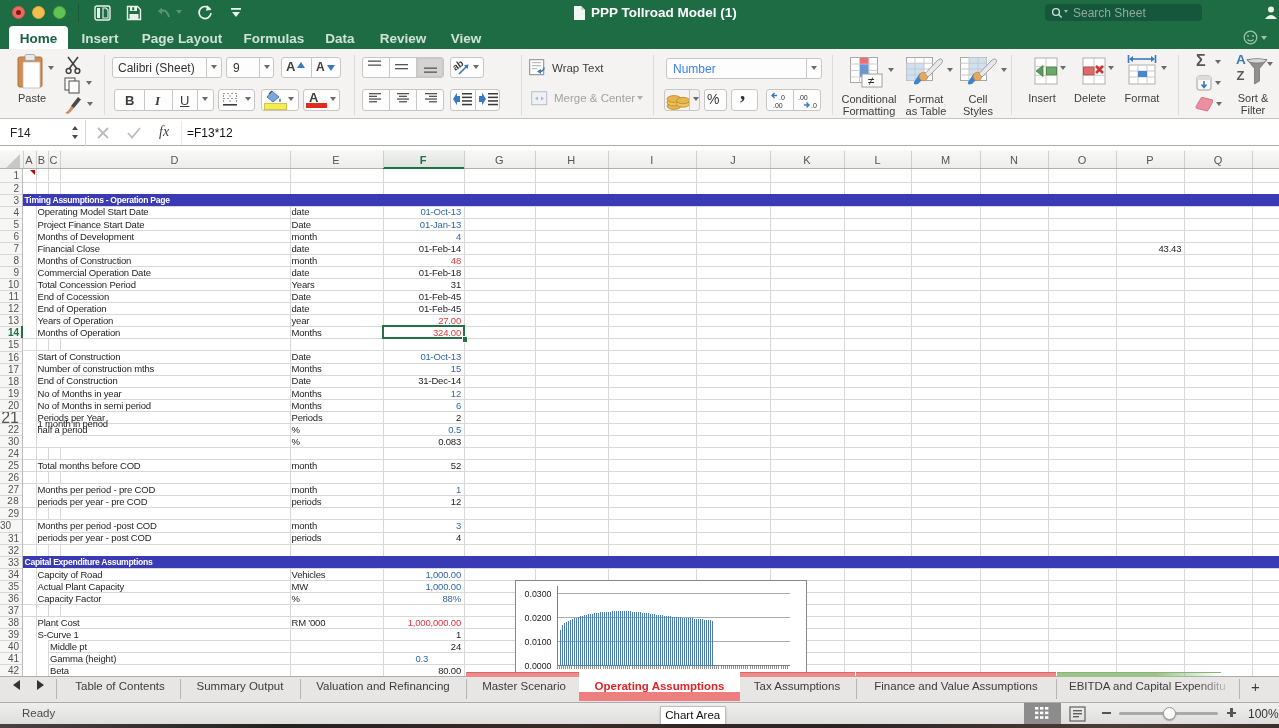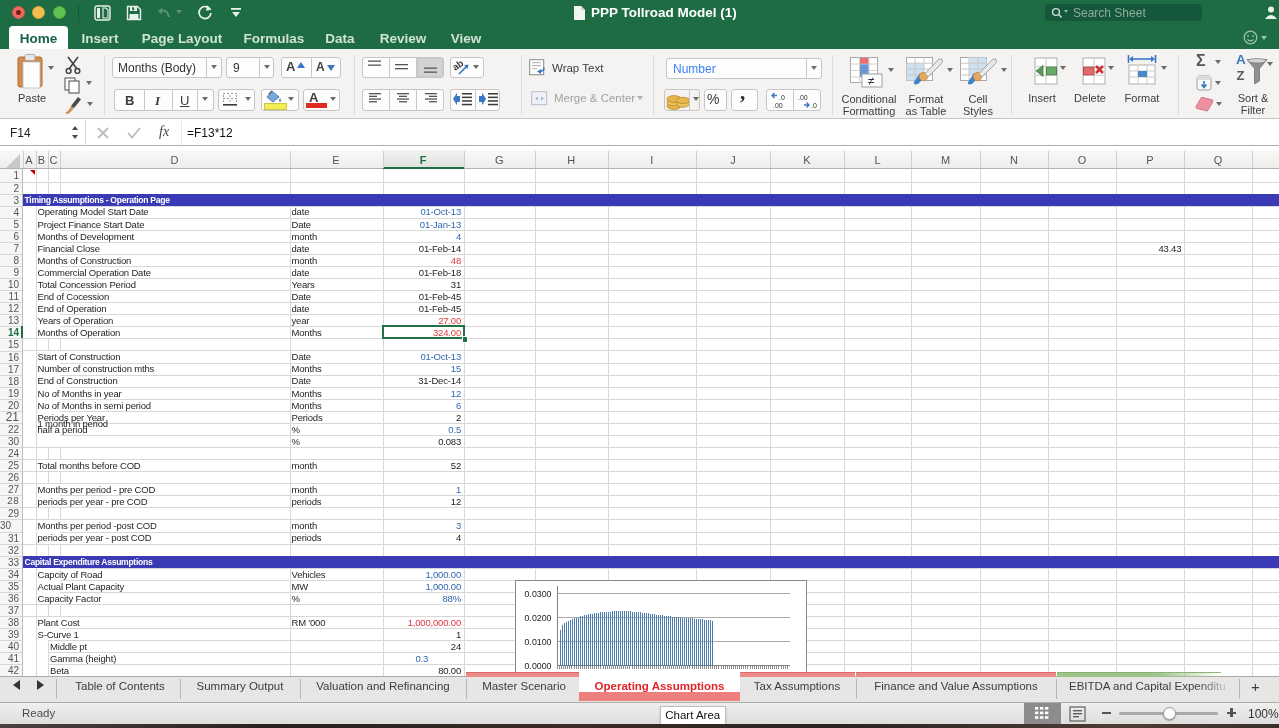--- a/index.html
+++ b/index.html
@@ -114,21 +114,21 @@
  <rect x="5" y="4" width="10" height="12" fill="#fff" stroke="#5a5a5a" stroke-width="1.1"></rect>
 </svg>
 <div class="car" style="left:86px;top:81px;"></div>
 <svg class="ic" style="left:63px;top:96px;" width="20" height="19" viewBox="0 0 20 19">
  <path d="M2 17 Q6 15 8 10 L11 12 Q8 16 5 18 Z" fill="#c89060"></path>
  <path d="M8 10 L15 1 L18 3.5 L11 12 Z" fill="#4a4a4a"></path>
 </svg>
 <div class="car" style="left:87px;top:102px;"></div>
 
 <div class="btn" style="left:112px;top:57px;width:110px;height:21px;"></div>
-<div class="ab" style="left:118px;top:61px;font-size:12px;color:#333;">Months (Body)</div>
+<div class="ab" style="left:118px;top:61px;font-size:12px;color:#333;">Calibri (Sheet)</div>
 <div class="segdiv" style="left:206px;top:58px;height:19px;"></div>
 <div class="car" style="left:211px;top:65px;"></div>
 <div class="btn" style="left:226px;top:57px;width:48px;height:21px;"></div>
 <div class="ab" style="left:233px;top:61px;font-size:12px;color:#333;">9</div>
 <div class="segdiv" style="left:259px;top:58px;height:19px;"></div>
 <div class="car" style="left:264px;top:65px;"></div>
 <div class="seg" style="left:281px;top:57px;width:60px;height:21px;"></div>
 <div class="segdiv" style="left:311px;top:58px;height:19px;"></div>
 <div class="ab" style="left:286px;top:59px;font-size:13px;font-weight:bold;color:#404040;">A</div>
 <div class="ab" style="left:297px;top:62px;width:0;height:0;border-left:4px solid transparent;border-right:4px solid transparent;border-bottom:6px solid #3b78c3;"></div>
@@ -493,21 +493,21 @@
 <div class="ab" style="left:0;top:351.5px;width:19px;text-align:right;font-size:10px;font-weight:normal;color:#555;line-height:11px;">16</div>
 <div class="gl" style="left:0;top:350.5px;width:21.5px;height:1px;"></div>
 <div class="ab" style="left:0;top:363.5px;width:19px;text-align:right;font-size:10px;font-weight:normal;color:#555;line-height:11px;">17</div>
 <div class="gl" style="left:0;top:362.5px;width:21.5px;height:1px;"></div>
 <div class="ab" style="left:0;top:375.6px;width:19px;text-align:right;font-size:10px;font-weight:normal;color:#555;line-height:11px;">18</div>
 <div class="gl" style="left:0;top:374.6px;width:21.5px;height:1px;"></div>
 <div class="ab" style="left:0;top:387.7px;width:19px;text-align:right;font-size:10px;font-weight:normal;color:#555;line-height:11px;">19</div>
 <div class="gl" style="left:0;top:386.7px;width:21.5px;height:1px;"></div>
 <div class="ab" style="left:0;top:399.7px;width:19px;text-align:right;font-size:10px;font-weight:normal;color:#555;line-height:11px;">20</div>
 <div class="gl" style="left:0;top:398.7px;width:21.5px;height:1px;"></div>
-<div class="ab" style="left:0;top:411.8px;width:19px;text-align:right;font-size:12px;font-weight:normal;color:#555;line-height:11px;">21</div>
+<div class="ab" style="left:0;top:411.8px;width:19px;text-align:right;font-size:16px;font-weight:normal;color:#555;line-height:11px;">21</div>
 <div class="gl" style="left:0;top:410.8px;width:21.5px;height:1px;"></div>
 <div class="ab" style="left:0;top:423.9px;width:19px;text-align:right;font-size:10px;font-weight:normal;color:#555;line-height:11px;">22</div>
 <div class="gl" style="left:0;top:422.9px;width:21.5px;height:1px;"></div>
 <div class="ab" style="left:0;top:435.9px;width:19px;text-align:right;font-size:10px;font-weight:normal;color:#555;line-height:11px;">30</div>
 <div class="gl" style="left:0;top:434.9px;width:21.5px;height:1px;"></div>
 <div class="ab" style="left:0;top:448.0px;width:19px;text-align:right;font-size:10px;font-weight:normal;color:#555;line-height:11px;">24</div>
 <div class="gl" style="left:0;top:447.0px;width:21.5px;height:1px;"></div>
 <div class="ab" style="left:0;top:460.1px;width:19px;text-align:right;font-size:10px;font-weight:normal;color:#555;line-height:11px;">25</div>
 <div class="gl" style="left:0;top:459.1px;width:21.5px;height:1px;"></div>
 <div class="ab" style="left:0;top:472.1px;width:19px;text-align:right;font-size:10px;font-weight:normal;color:#555;line-height:11px;">26</div>

